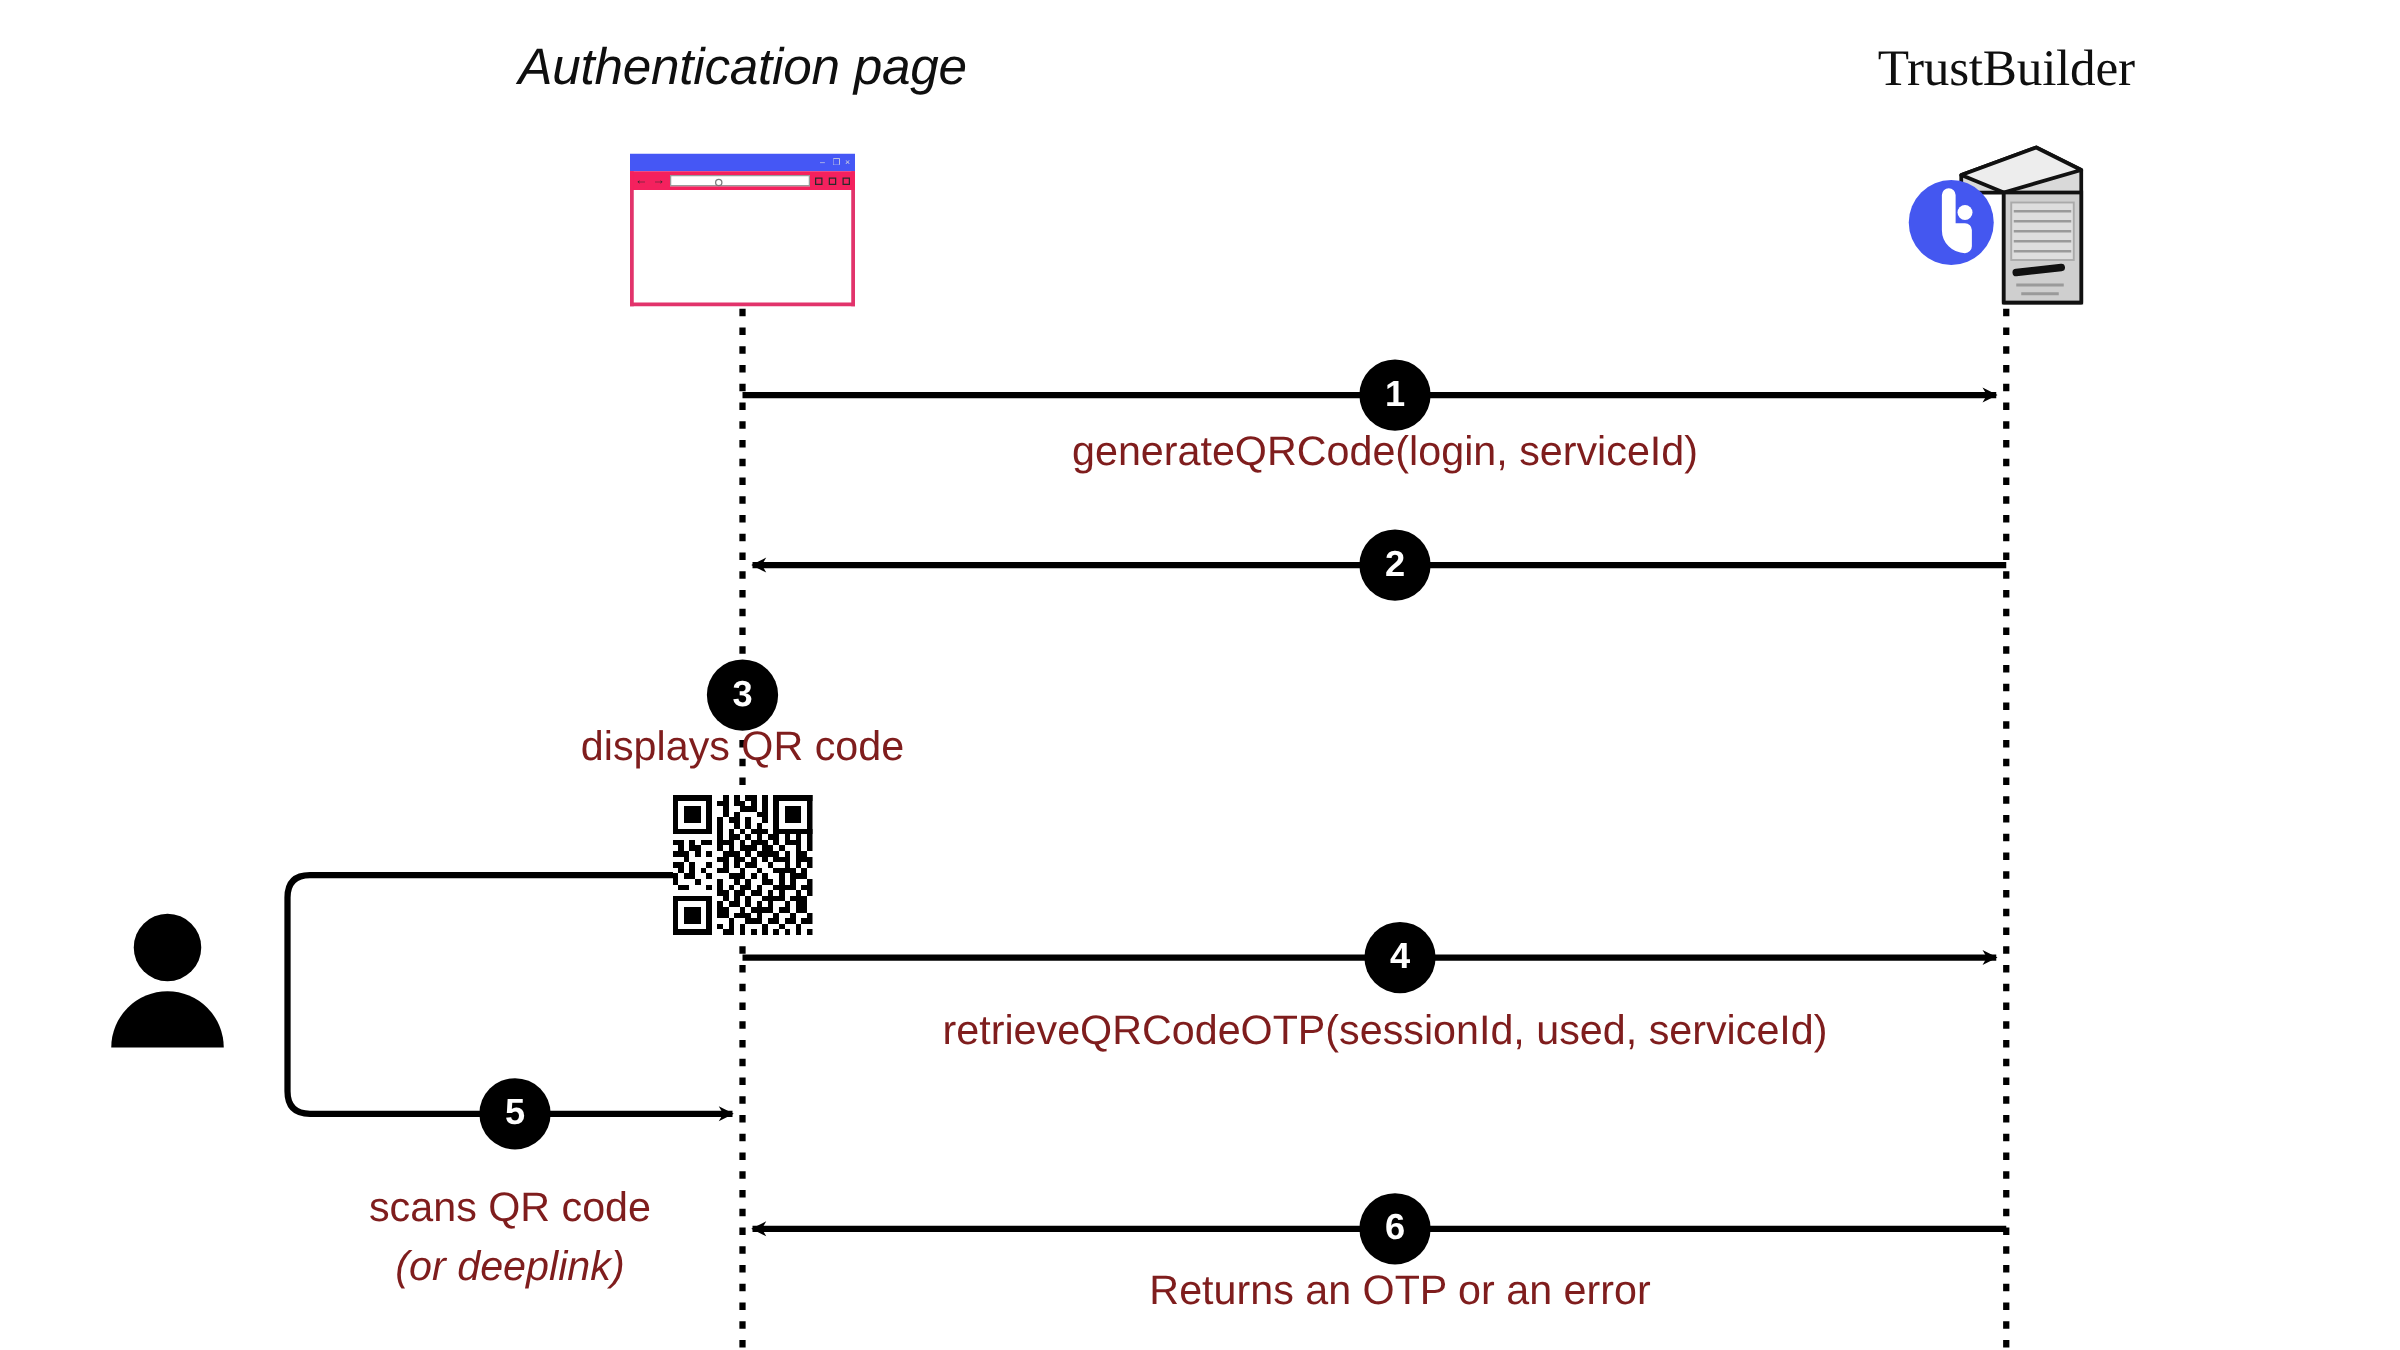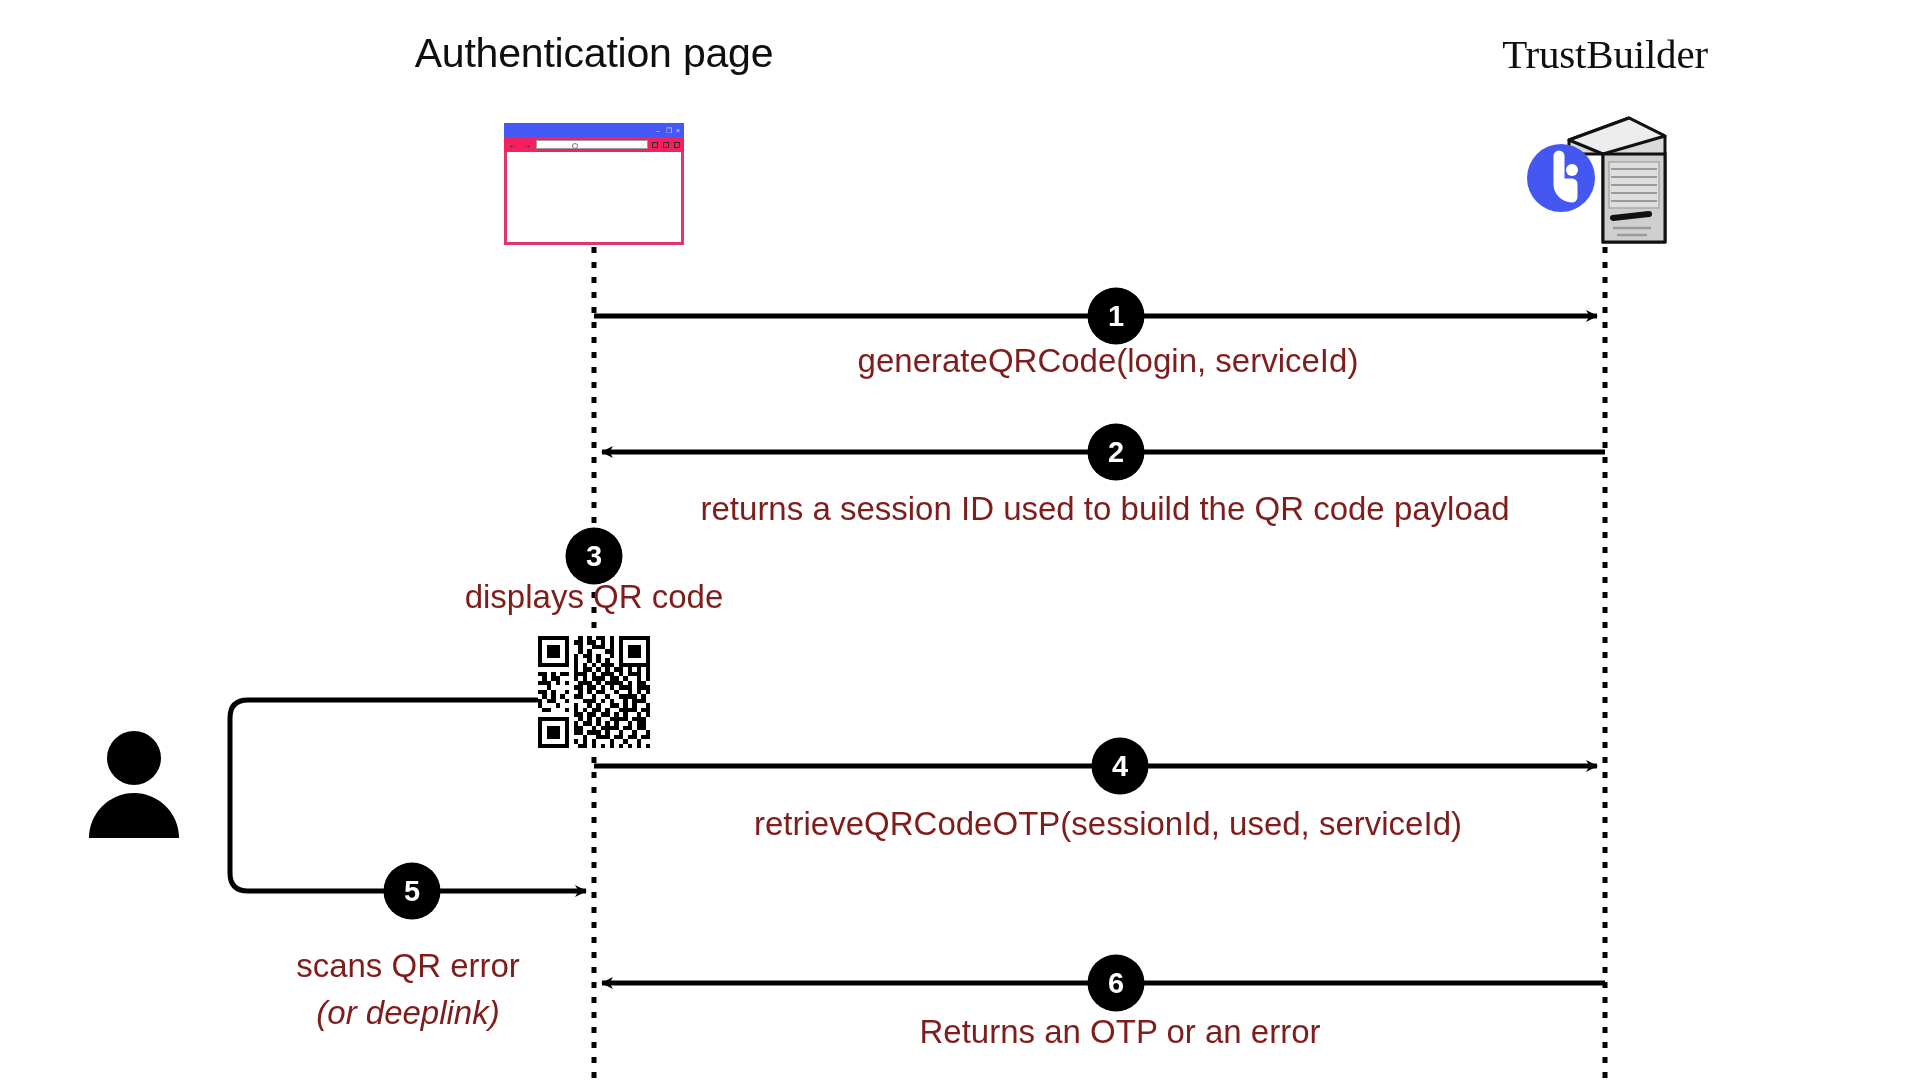--- a/index.html
+++ b/index.html
@@ -120,21 +120,21 @@
     image-rendering: pixelated;
   }
 
   .user-icon { position: absolute; }
 </style>
 </head>
 <body>
 
 <div id="stage">
 
-  <div class="participant-title" style="left:594px; top:30px;">Authentication page</div>
+  <div class="participant-title" style="left:594px; top:30px;font-style:italic;">Authentication page</div>
 
   <div class="participant-title" style="left:1605px; top:30px;font-family:Liberation Serif, serif;">TrustBuilder</div>
 
   <div class="browser-icon" style="left:594px; top:123px;">
     <div class="bi-title">
       <span class="bi-ctl">–</span>
       <span class="bi-ctl">❐</span>
       <span class="bi-ctl">×</span>
     </div>
     <div class="bi-toolbar">
@@ -204,27 +204,26 @@
 
   <div class="badge" style="left:1116px; top:316px;">1</div>
   <div class="badge" style="left:1116px; top:452px;">2</div>
   <div class="badge" style="left:594px; top:556px;">3</div>
   <div class="badge" style="left:1120px; top:766px;">4</div>
   <div class="badge" style="left:412px; top:891px;">5</div>
   <div class="badge" style="left:1116px; top:983px;">6</div>
 
   <div class="msg-label" style="left:1108px; top:342px;">generateQRCode(login, serviceId)</div>
 
-  <div class="msg-label" style="left:1105px; top:490px;">returns a session ID used to build the QR code payload</div>
 
   <div class="msg-label" style="left:594px; top:578px;">displays QR code</div>
 
   <div class="msg-label" style="left:1108px; top:805px;">retrieveQRCodeOTP(sessionId, used, serviceId)</div>
 
-  <div class="msg-label" style="left:408px; top:947px;">scans QR error</div>
+  <div class="msg-label" style="left:408px; top:947px;">scans QR code</div>
   <div class="msg-label italic" style="left:408px; top:994px;">(or deeplink)</div>
 
   <div class="msg-label" style="left:1100px; top:1013px;margin-left:20px;">Returns an OTP or an error</div>
 
   <div class="qr-code" style="left:594px; top:636px; width:112px; height:112px;">
     <svg width="112" height="112" viewBox="0 0 25 25" shape-rendering="crispEdges">
       <rect width="25" height="25" fill="#ffffff"></rect>
       <g fill="#000000">
 
         <rect x="0" y="0" width="7" height="1"></rect>

